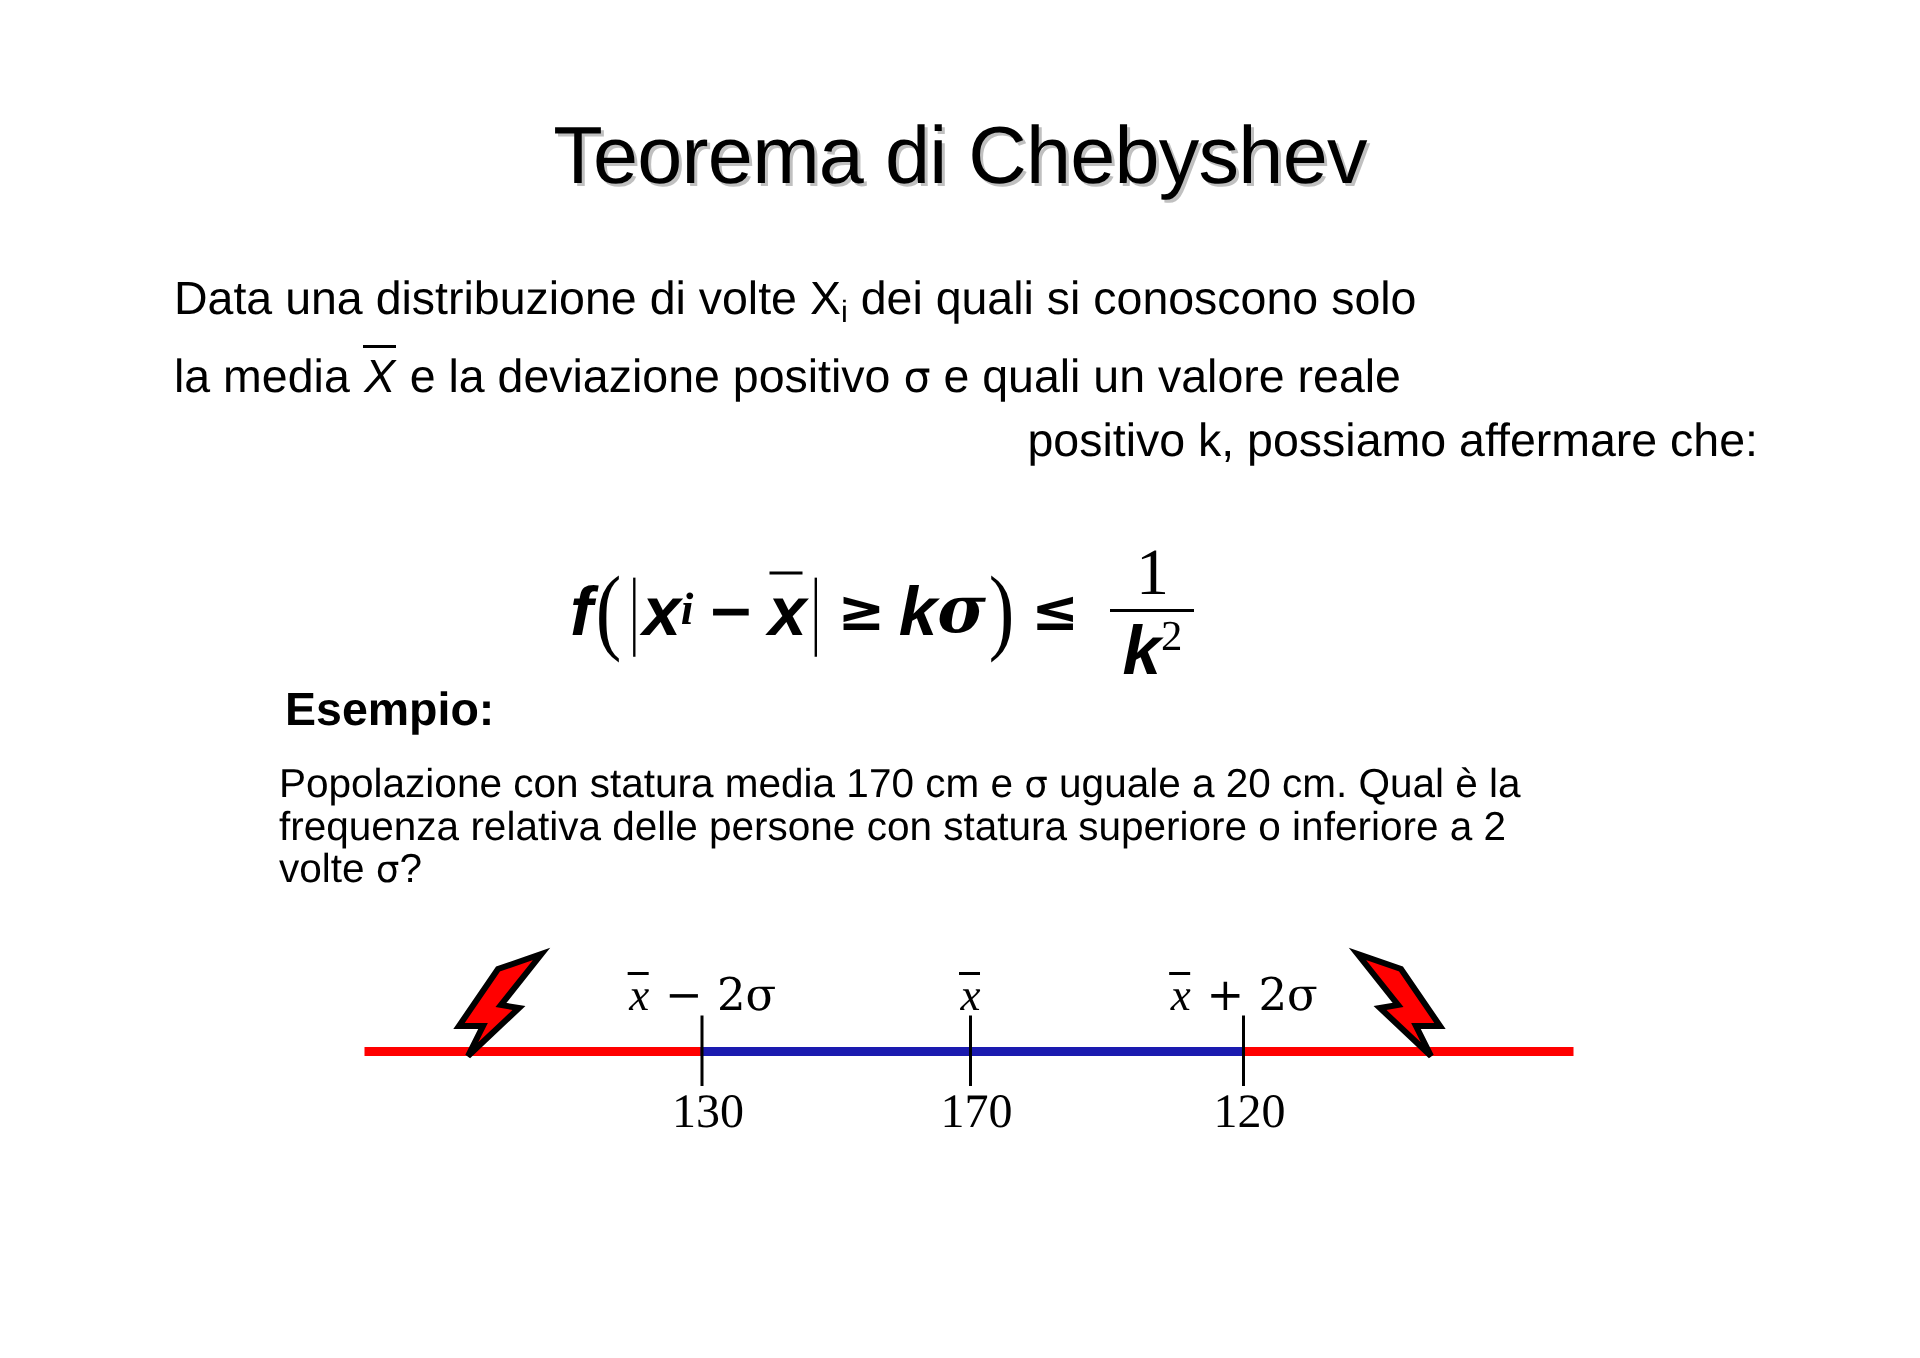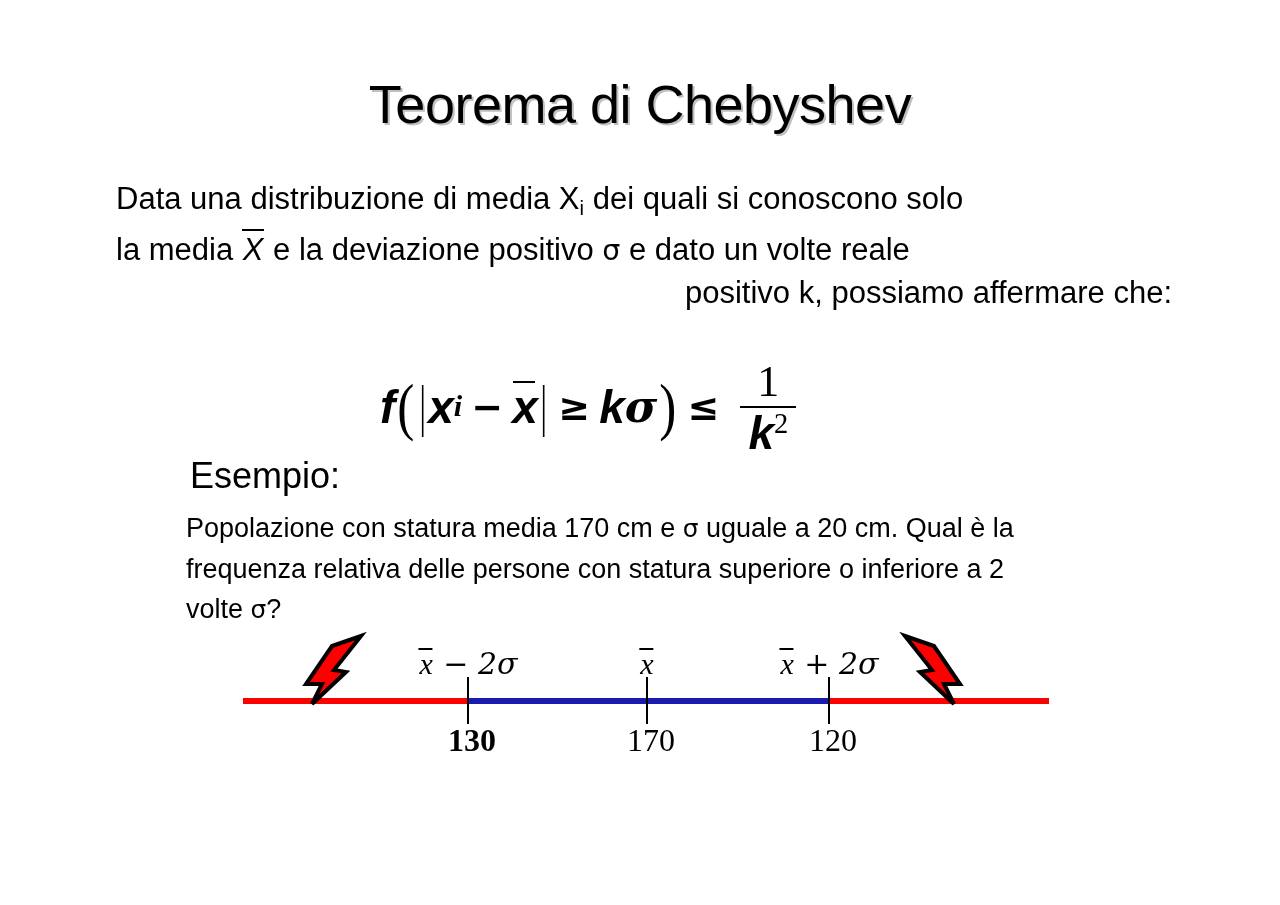--- a/index.html
+++ b/index.html
@@ -169,32 +169,32 @@
     font-weight: 400;
     font-size: 0.62em;
     vertical-align: 0.55em;
   }
 
   
   #esempio-heading {
     position: absolute;
     left: 190px;
     top: 455px;
-    font-size: 36px;
-    font-weight: normal;
+    font-size: 31px;
+    font-weight: bold;
   }
 
   
   #esempio-body {
     position: absolute;
     left: 186px;
     top: 508px;
     width: 880px;
     font-size: 27px;
-    line-height: 40px;
+    line-height: 28px;
     text-align: left;
   }
 
   
   #conclusione {
     position: absolute;
     left: 186px;
     top: 757px;
     width: 900px;
     font-size: 27px;
@@ -248,21 +248,20 @@
   }
   #numberline .tick-label-top .v::before {
     content: "";
     position: absolute;
     left: 0; right: 1px;
     top: 0.04em;
     border-top: 2px solid #000;
   }
   #numberline .tick-label-top .sg {
     font-family: "DejaVu Serif", serif;
-    font-style: italic;
   }
   #numberline .tick-label-bottom {
     position: absolute;
     top: 92px;
     font-family: "Liberation Serif", serif;
     font-size: 32px;
     transform: translateX(-50%);
     white-space: nowrap;
   }
   #numberline svg.bolt {
@@ -282,22 +281,22 @@
   }
 </style>
 </head>
 <body>
 
 <div id="slide">
 
   <div id="slide-title">Teorema di Chebyshev</div>
 
   <div id="intro">
-    <div><span>Data una distribuzione di media X</span><span class="sub">i</span><span> dei quali si conoscono solo</span></div>
-    <div><span>la media </span><span class="xbar">X</span><span> e la deviazione positivo </span><span class="sig">σ</span><span> e dato un volte reale</span></div>
+    <div><span>Data una distribuzione di volte X</span><span class="sub">i</span><span> dei quali si conoscono solo</span></div>
+    <div><span>la media </span><span class="xbar">X</span><span> e la deviazione positivo </span><span class="sig">σ</span><span> e quali un valore reale</span></div>
     <div class="lastline">positivo k, possiamo affermare che:</div>
   </div>
 
   <div id="formula">
     <span class="fitalic">f</span>
       <span class="paren">(</span>
       <span class="bar">|</span>
       <span class="mvar">x</span>
       <span class="msub">i</span>
       <span class="op">−</span>
@@ -325,21 +324,21 @@
     <div class="axis-blue"></div>
 
     <div class="tick" style="left:227px;"></div>
     <div class="tick" style="left:406px;"></div>
     <div class="tick" style="left:588px;"></div>
 
     <div class="tick-label-top" style="left:228px;"><span class="v">x</span><span class="sg"> − 2σ</span></div>
     <div class="tick-label-top" style="left:407px;"><span class="v">x</span><span class="sg"></span></div>
     <div class="tick-label-top" style="left:589px;"><span class="v">x</span><span class="sg"> + 2σ</span></div>
 
-    <div class="tick-label-bottom" style="left:232px;font-weight:bold;">130</div>
+    <div class="tick-label-bottom" style="left:232px;">130</div>
     <div class="tick-label-bottom" style="left:411px;text-decoration:underline;">170</div>
     <div class="tick-label-bottom" style="left:593px;">120</div>
 
     <svg class="bolt left" width="110" height="80" viewBox="0 0 110 80">
       <polygon points="95,4 68,38 80,40 46,72 56,52 40,52 66,14" fill="#FF0000" stroke="#000000" stroke-width="4" stroke-linejoin="miter"></polygon>
     </svg>
 
     <svg class="bolt right" width="110" height="80" viewBox="0 0 110 80">
       <polygon points="15,4 42,38 30,40 64,72 54,52 70,52 44,14" fill="#FF0000" stroke="#000000" stroke-width="4" stroke-linejoin="miter"></polygon>
     </svg>

